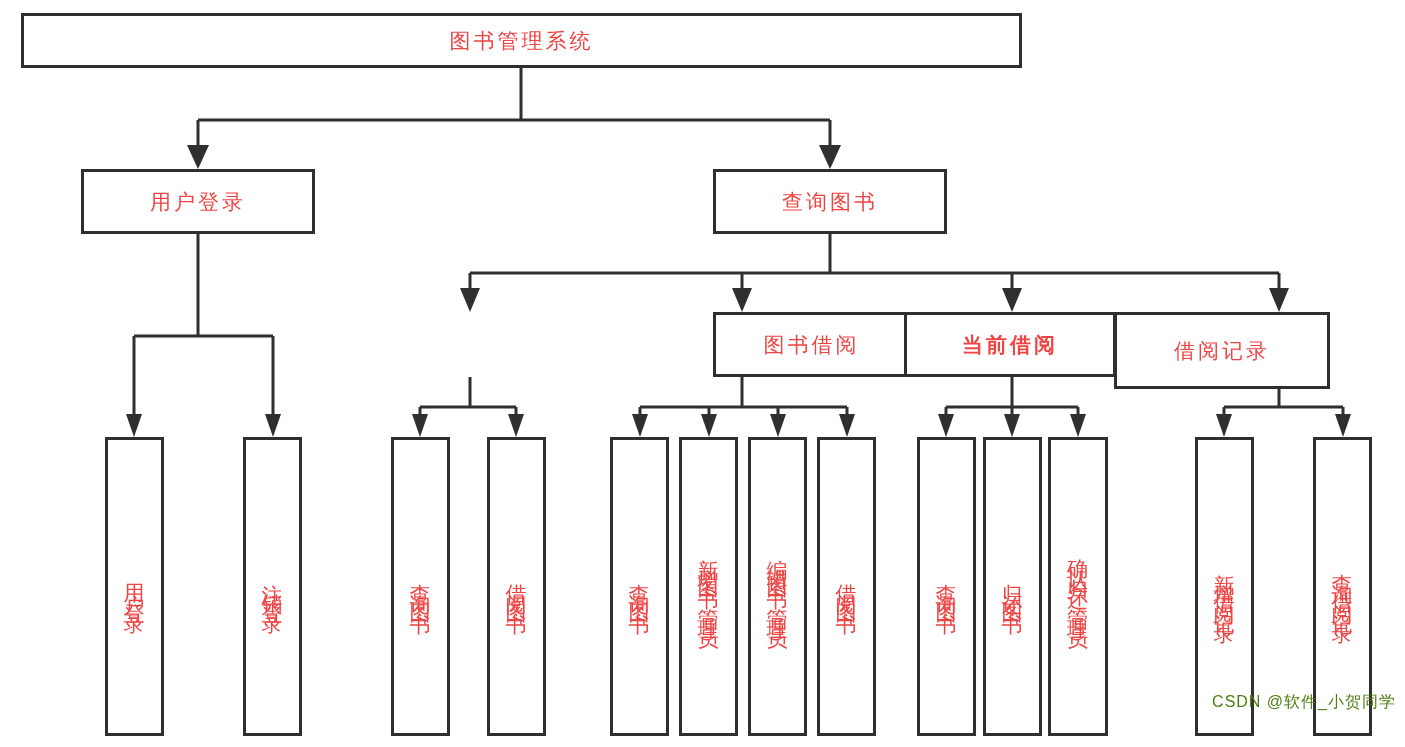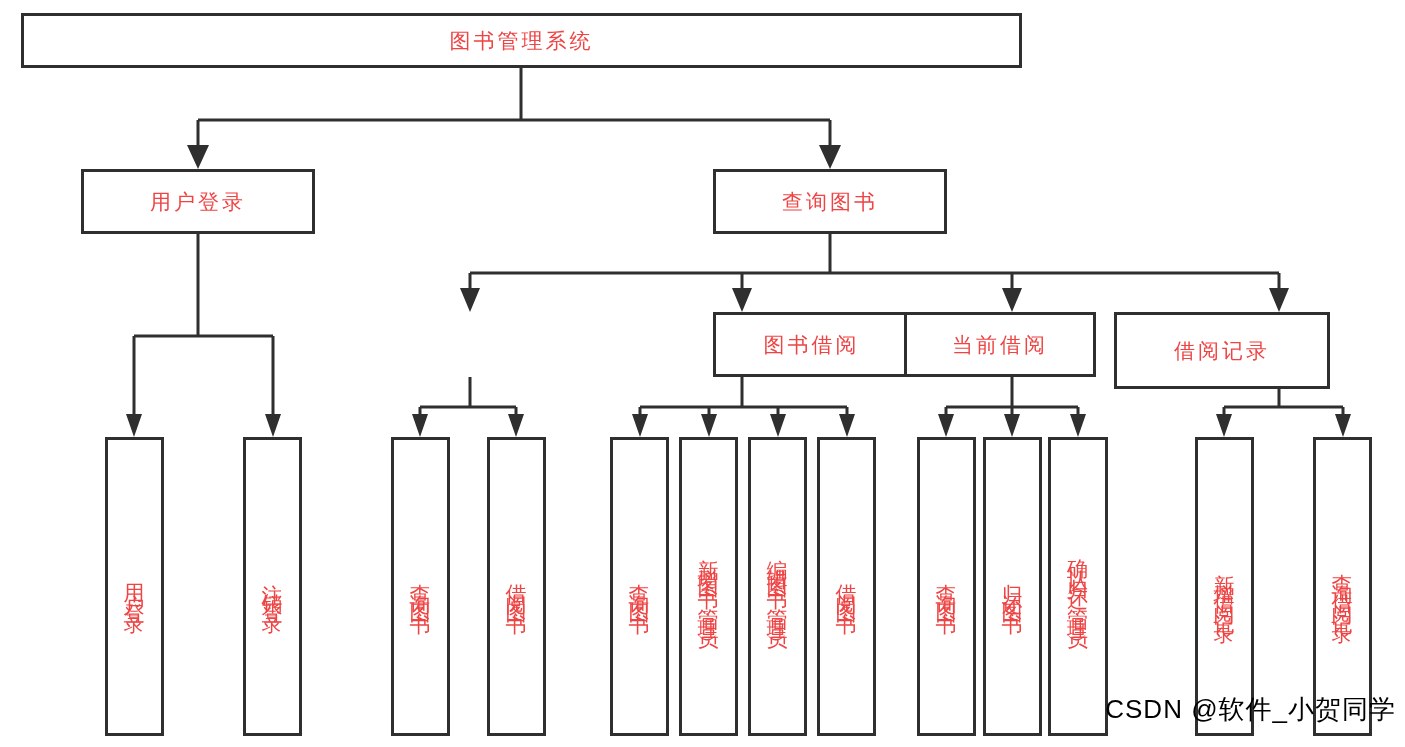--- a/index.html
+++ b/index.html
@@ -39,23 +39,23 @@
     writing-mode: vertical-rl;
     text-orientation: mixed;
     letter-spacing: 10px;
     line-height: 1;
     white-space: normal;
   }
   .watermark {
     position: absolute;
     right: 9px;
     top: 692px;
-    font-size: 26px;
+    font-size: 16px;
     letter-spacing: 1px;
-    color: #000000;
+    color: #4d7c0f;
     z-index: 2;
   }
 </style>
 </head>
 <body>
 
 <div class="canvas">
 
   <svg class="connectors" width="1405" height="747" viewBox="0 0 1405 747">
 
@@ -91,21 +91,21 @@
       M1216,414 L1232,414 L1224,437 Z
       M1335,414 L1351,414 L1343,437 Z"></path>
   </svg>
 
   <div class="box" style="left:21px; top:13px; width:1001px; height:55px;">图书管理系统</div>
 
   <div class="box" style="left:81px; top:169px; width:234px; height:65px;">用户登录</div>
   <div class="box" style="left:713px; top:169px; width:234px; height:65px;">查询图书</div>
 
   <div class="box" style="left:665px; top:312px; width:197px; height:65px;margin-left:48px;">图书借阅</div>
-  <div class="box" style="left:904px; top:312px; width:192px; height:65px;">当前借阅</div>
+  <div class="box" style="left:904px; top:312px; width:212px; height:65px;font-weight:bold;">当前借阅</div>
   <div class="box" style="left:1114px; top:312px; width:216px; height:77px;">借阅记录</div>
 
   <div class="box vbox" style="left:105px; top:437px; width:59px; height:299px;">用户登录</div>
   <div class="box vbox" style="left:243px; top:437px; width:59px; height:299px;">注销登录</div>
 
   <div class="box vbox" style="left:391px; top:437px; width:59px; height:299px;">查询图书</div>
   <div class="box vbox" style="left:487px; top:437px; width:59px; height:299px;">借阅图书</div>
 
   <div class="box vbox" style="left:610px; top:437px; width:59px; height:299px;">查询图书</div>
   <div class="box vbox" style="left:679px; top:437px; width:59px; height:299px;">新增图书（管理员）</div>

